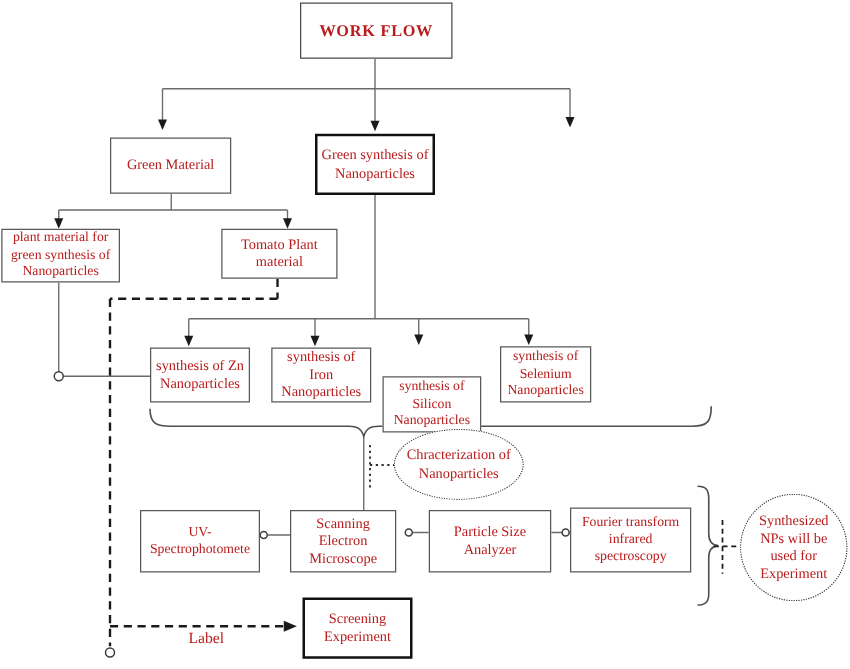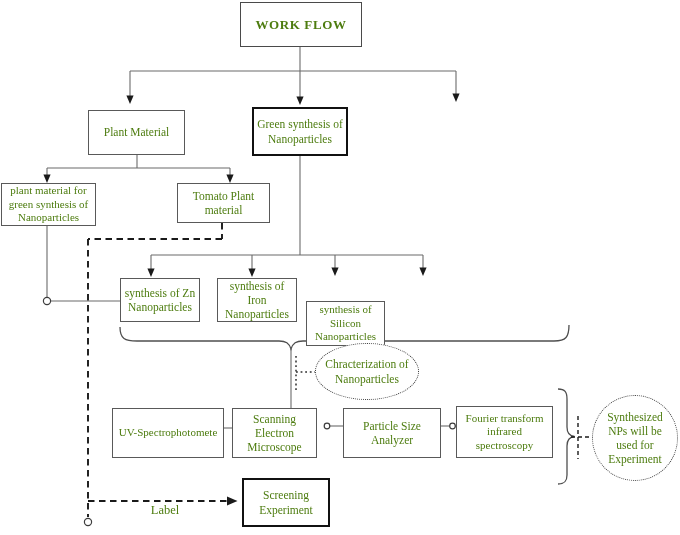--- a/index.html
+++ b/index.html
@@ -1,18 +1,18 @@
 <!DOCTYPE html>
 <html><head>
 <meta charset="utf-8">
 <style>
   html,body{margin:0;padding:0;background:#fff;}
   #canvas{
     position:relative;width:680px;height:535px;background:#fff;overflow:hidden;
-    font-family:"Liberation Serif","DejaVu Serif",serif;color:#4d7c0f;
+    font-family:"Liberation Serif","DejaVu Serif",serif;color:#b91c1c;
   }
   #wires{position:absolute;left:0;top:0;width:680px;height:535px;}
   .node{
     position:absolute;box-sizing:border-box;background:#fff;
     border:1px solid #595959;
     display:flex;align-items:center;justify-content:center;text-align:center;
     font-size:11.5px;line-height:1.22;padding:2px 3px;
   }
   .node--bold{border:2.5px solid #111;}
   .node--title{font-weight:bold;font-size:13px;letter-spacing:0.6px;border:1.5px solid #4a4a4a;}
@@ -99,21 +99,21 @@
       <circle cx="452.5" cy="426" r="2.8"></circle>
       <circle cx="88" cy="522" r="3.6"></circle>
     </g>
   </svg>
 
   <div class="node node--title" style="left:240px;top:2px;width:122px;height:45px;">
     <span>WORK FLOW</span>
   </div>
 
   <div class="node" style="left:88px;top:110px;width:97px;height:45px;">
-    <span>Plant Material</span>
+    <span>Green Material</span>
   </div>
 
   <div class="node node--bold" style="left:252px;top:107px;width:96px;height:49px;">
     <span>Green synthesis of Nanoparticles</span>
   </div>
 
   <div class="node node--small" style="left:1px;top:183px;width:95px;height:43px;">
     <span>plant material for green synthesis of Nanoparticles</span>
   </div>
 
@@ -126,26 +126,29 @@
   </div>
 
   <div class="node" style="left:217px;top:278px;width:80px;height:44px;">
     <span>synthesis of Iron Nanoparticles</span>
   </div>
 
   <div class="node node--small" style="left:306px;top:277px;width:79px;height:45px;margin-top:24px;">
     <span>synthesis of Silicon Nanoparticles</span>
   </div>
 
+  <div class="node node--small" style="left:400px;top:277px;width:73px;height:45px;">
+    <span>synthesis of Selenium Nanoparticles</span>
+  </div>
 
   <div class="shape--ellipse" style="left:315px;top:343px;width:104px;height:57px;">
     <span>Chracterization of Nanoparticles</span>
   </div>
 
-  <div class="node node--small" style="left:112px;top:408px;width:112px;height:50px;">
+  <div class="node node--small" style="left:112px;top:408px;width:96px;height:50px;">
     <span>UV-Spectrophotomete</span>
   </div>
 
   <div class="node" style="left:232px;top:408px;width:85px;height:50px;">
     <span>Scanning Electron Microscope</span>
   </div>
 
   <div class="node" style="left:343px;top:408px;width:98px;height:50px;">
     <span>Particle Size Analyzer</span>
   </div>

